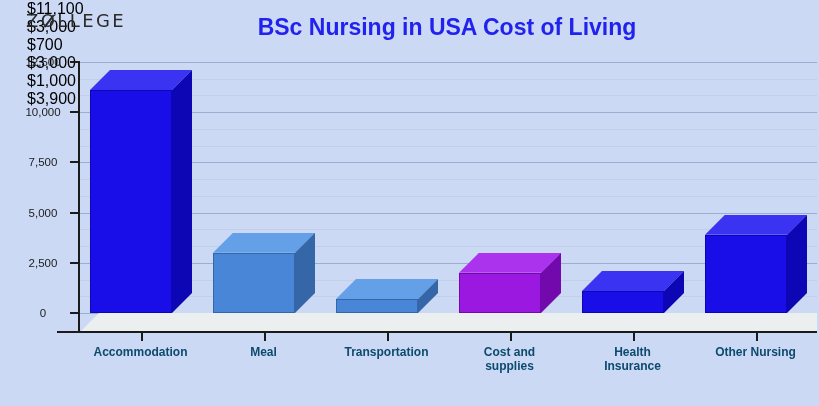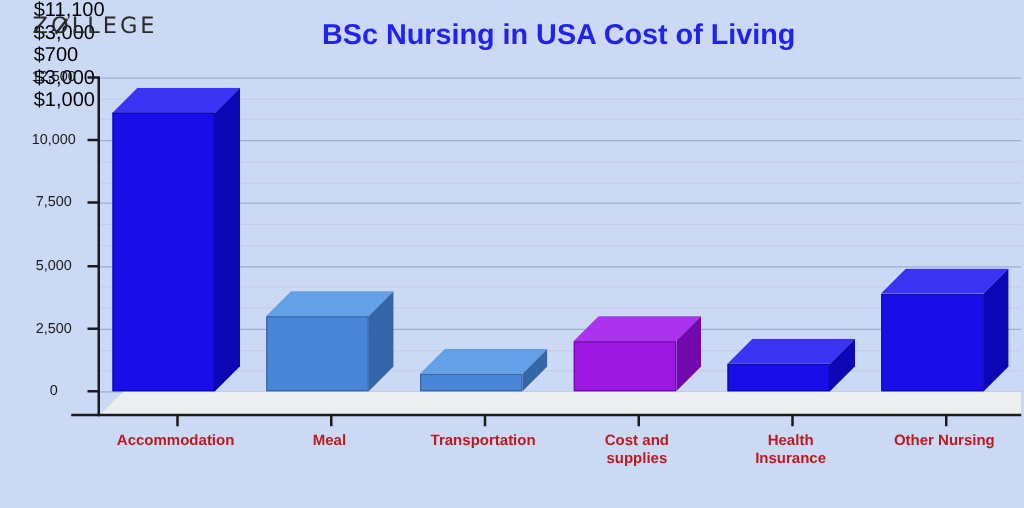--- a/index.html
+++ b/index.html
@@ -164,21 +164,21 @@
     width: 2px;
     height: 9px;
     background: #1b1b1b;
   }
   .xlabel {
     position: absolute;
     top: 345px;
     text-align: center;
     font-size: 12px;
     font-weight: bold;
-    color: #b91c1c;
+    color: #0c4a6e;
     font-family: "Liberation Sans", sans-serif;
     line-height: 14px;
   }
 </style>
 </head>
 <body>
 
 <div id="stage">
 
   <div id="logo">
@@ -286,14 +286,15 @@
     <div class="value" style="left: 73px; width: 82px; top: 192.556px;">$11,100</div>
     <div class="xtick" style="left: 124px;"></div>
     <div class="value" style="left: 196px; width: 82px; top: 273.88px;">$3,000</div>
     <div class="xtick" style="left: 247px;"></div>
     <div class="value" style="left: 319px; width: 82px; top: 296.972px;">$700</div>
     <div class="xtick" style="left: 370px;"></div>
     <div class="value" style="left: 442px; width: 82px; top: 283.92px;">$3,000</div>
     <div class="xtick" style="left: 493px;"></div>
     <div class="value" style="left: 565px; width: 82px; top: 292.956px;">$1,000</div>
     <div class="xtick" style="left: 616px;"></div>
+    <div class="value" style="left: 688px; width: 82px; top: 264.844px;">$3,900</div>
     <div class="xtick" style="left: 739px;"></div>
   </div>
 
 </body></html>

